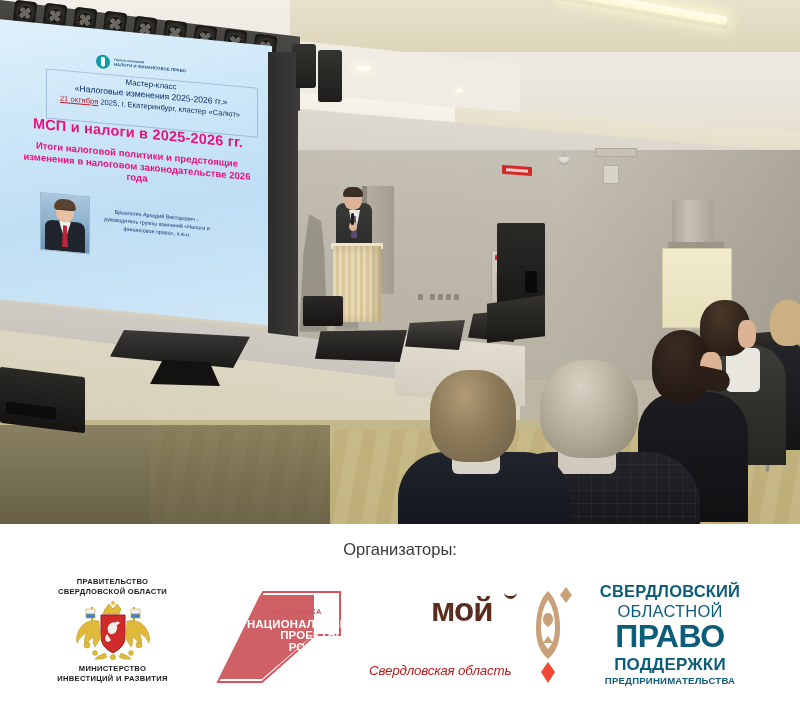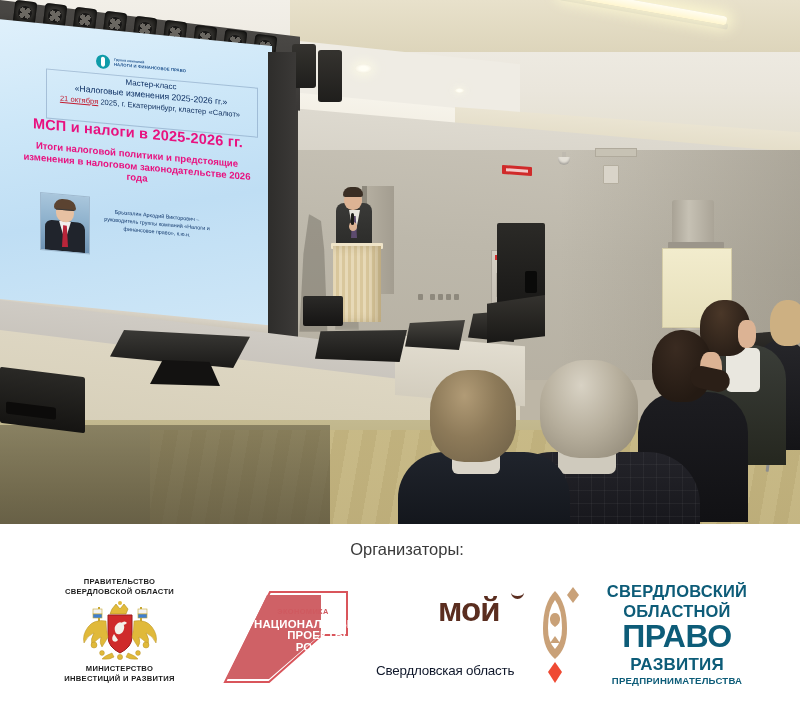--- a/index.html
+++ b/index.html
@@ -431,21 +431,21 @@
     position:absolute;left:770px;top:300px;width:36px;height:46px;
     border-radius:46% 46% 40% 40%;background:#cdb082;
   }
   .body-e{
     position:absolute;left:758px;top:340px;width:48px;height:110px;
     background:linear-gradient(180deg,#26262a,#141417);border-radius:22px 22px 0 0;
   }
 
   
   .footer{
-    position:absolute;left:7px;top:524px;width:716px;height:179px;background:#fff;
+    position:absolute;left:0;top:524px;width:716px;height:179px;background:#fff;
   }
   .org-title{
     position:absolute;left:0;top:16px;width:800px;text-align:center;
     font-size:16.5px;color:#3a3a3a;font-weight:400;
   }
   .logos{
     position:absolute;left:0;top:52px;width:800px;height:120px;
     display:flex;align-items:center;justify-content:center;gap:0;
   }
   .logo-slot{display:flex;align-items:center;justify-content:center;}
@@ -481,28 +481,28 @@
   }
   .mb-breve{
     position:absolute;left:139px;top:9px;width:13px;height:6px;
     border-bottom:3.6px solid #5a2d1f;border-radius:0 0 9px 9px;
   }
   .mb-biz{
     position:absolute;left:0;top:38px;font-size:38px;font-weight:400;
     color:#5a2d1f;letter-spacing:-1.4px;line-height:1;font-family:"DejaVu Sans",sans-serif;
   }
   .mb-reg{
-    position:absolute;left:4px;top:82px;font-size:13.4px;color:#0f172a;letter-spacing:-.2px;
+    position:absolute;left:4px;top:82px;font-size:13.4px;color:#b91c1c;letter-spacing:-.2px;font-style:italic;
   }
   .mb-icon{position:absolute;left:162px;top:2px;width:48px;height:104px;}
 
   
   .l-fund{width:190px;height:112px;position:relative;color:#0d5c78;}
   .f-l1{position:absolute;left:0;top:2px;width:190px;text-align:center;font-size:16.5px;font-weight:700;letter-spacing:.2px;}
-  .f-l2{position:absolute;left:0;top:22px;width:190px;text-align:center;font-size:16.5px;font-weight:700;letter-spacing:.2px;}
+  .f-l2{position:absolute;left:0;top:22px;width:190px;text-align:center;font-size:16.5px;font-weight:400;letter-spacing:.2px;}
   .f-big{position:absolute;left:0;top:40px;width:190px;text-align:center;font-size:32px;font-weight:700;letter-spacing:-.5px;line-height:1;}
   .f-l4{position:absolute;left:0;top:75px;width:190px;text-align:center;font-size:17px;font-weight:700;letter-spacing:.2px;}
   .f-l5{position:absolute;left:0;top:95px;width:190px;text-align:center;font-size:9.6px;font-weight:700;letter-spacing:.2px;}
 </style>
 </head>
 <body>
 
 <div class="page">
 
   <div class="photo">
@@ -742,20 +742,20 @@
             </svg>
           </div>
         </div>
       </div>
 
       <div class="logo-slot">
         <div class="l-fund">
           <div class="f-l1">СВЕРДЛОВСКИЙ</div>
           <div class="f-l2">ОБЛАСТНОЙ</div>
           <div class="f-big">ПРАВО</div>
-          <div class="f-l4">РАЗВИТИЯ</div>
+          <div class="f-l4">ПОДДЕРЖКИ</div>
           <div class="f-l5">ПРЕДПРИНИМАТЕЛЬСТВА</div>
         </div>
       </div>
 
     </div>
   </div>
 </div>
 
 </body></html>

